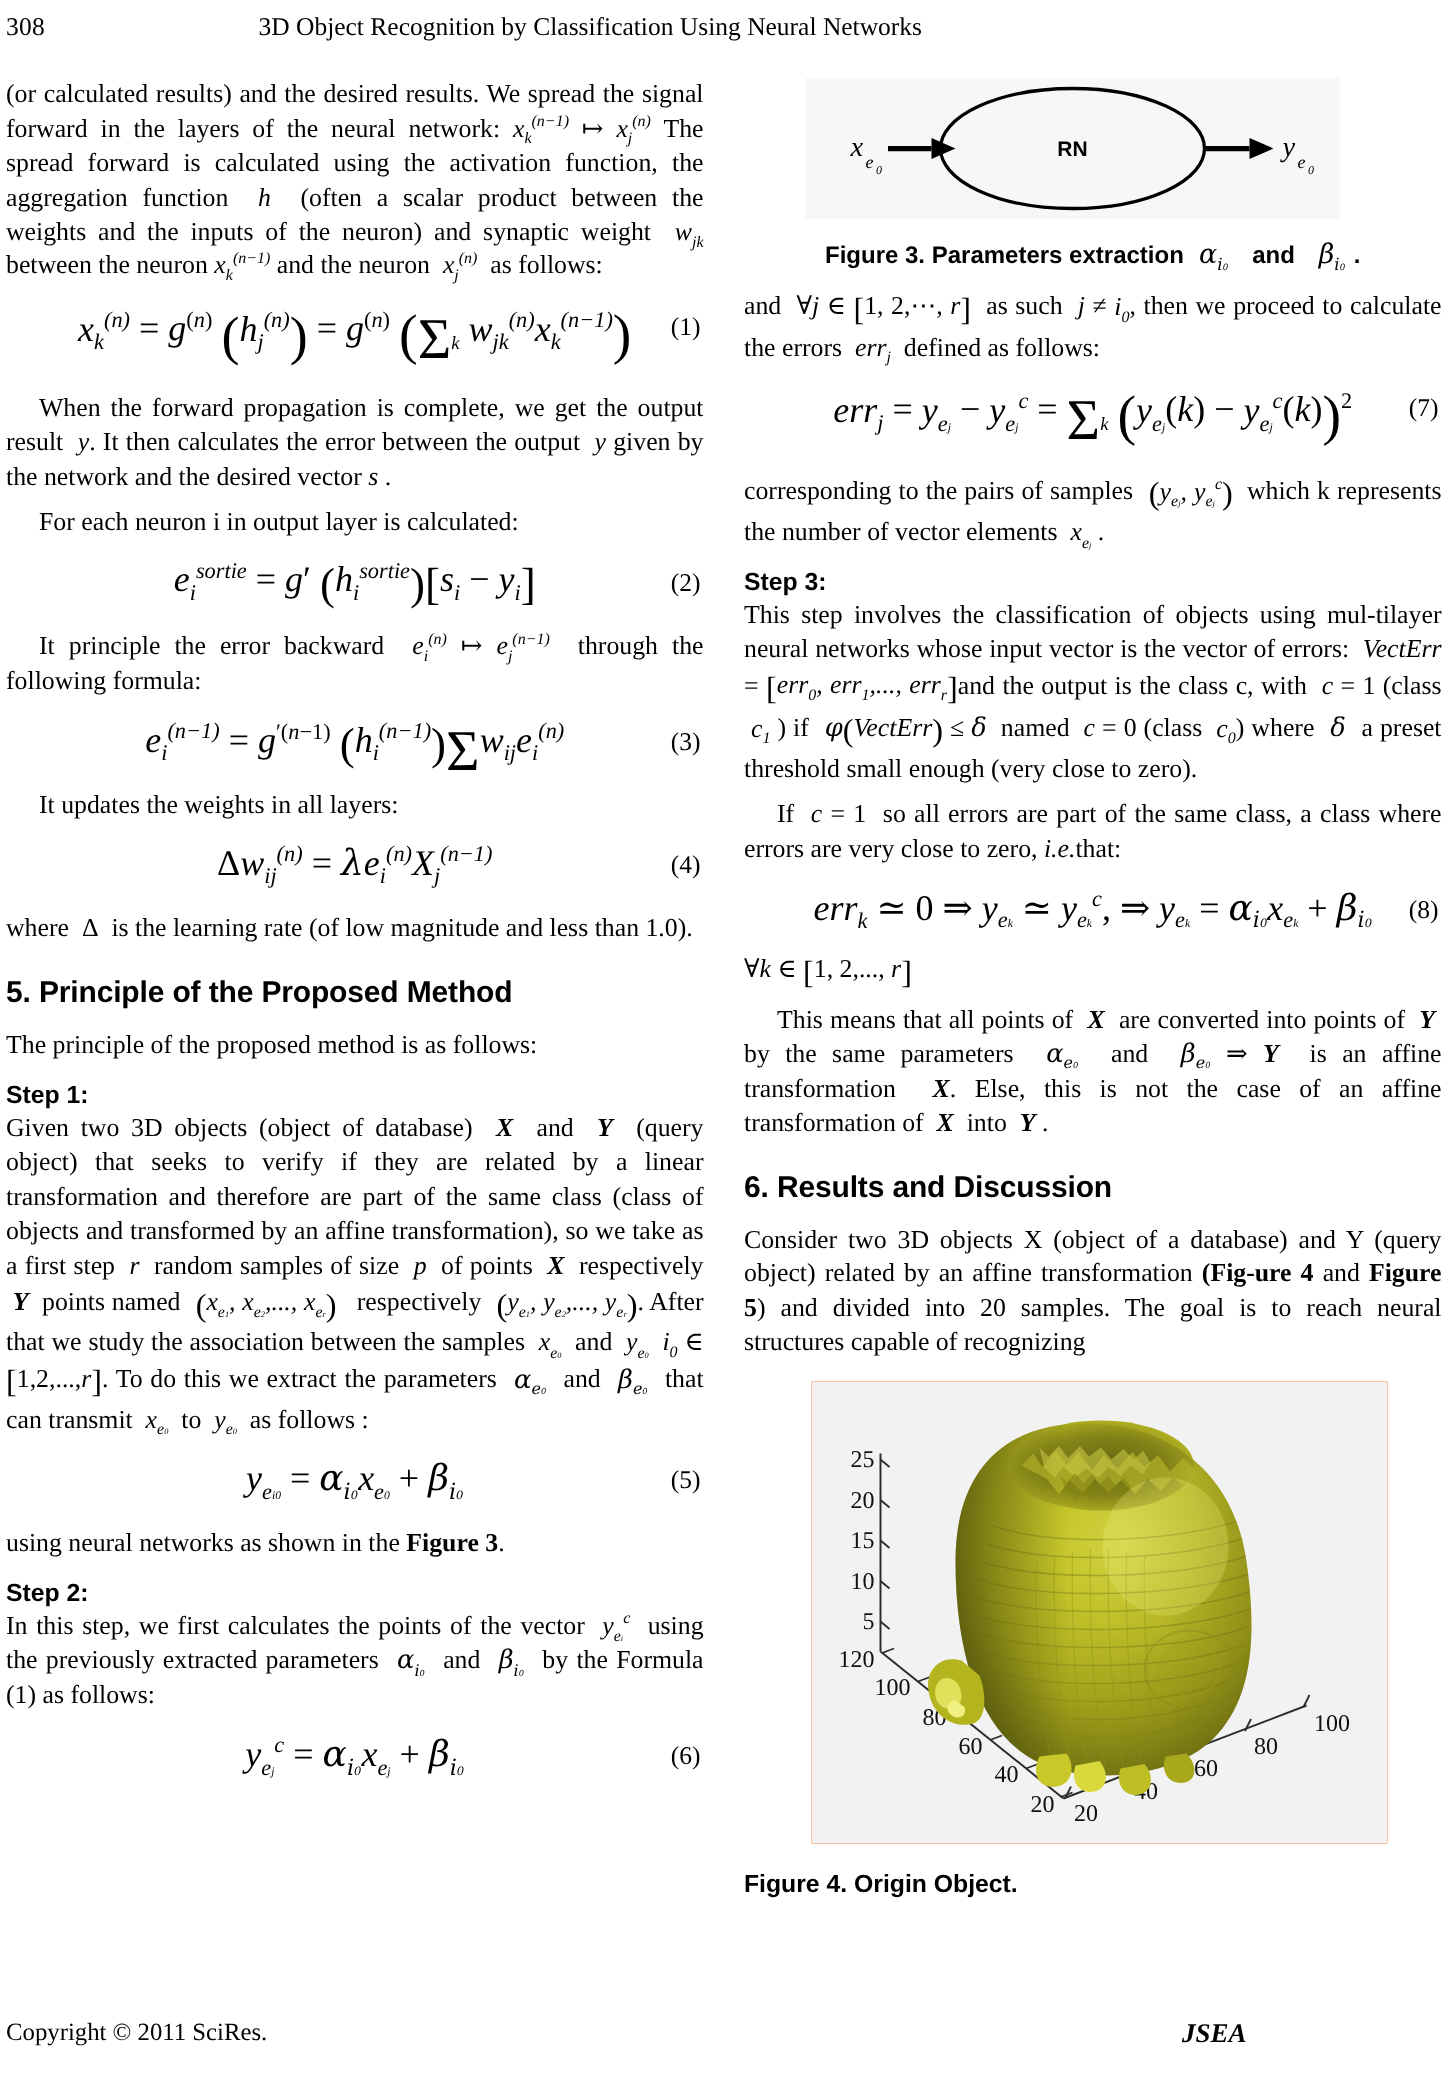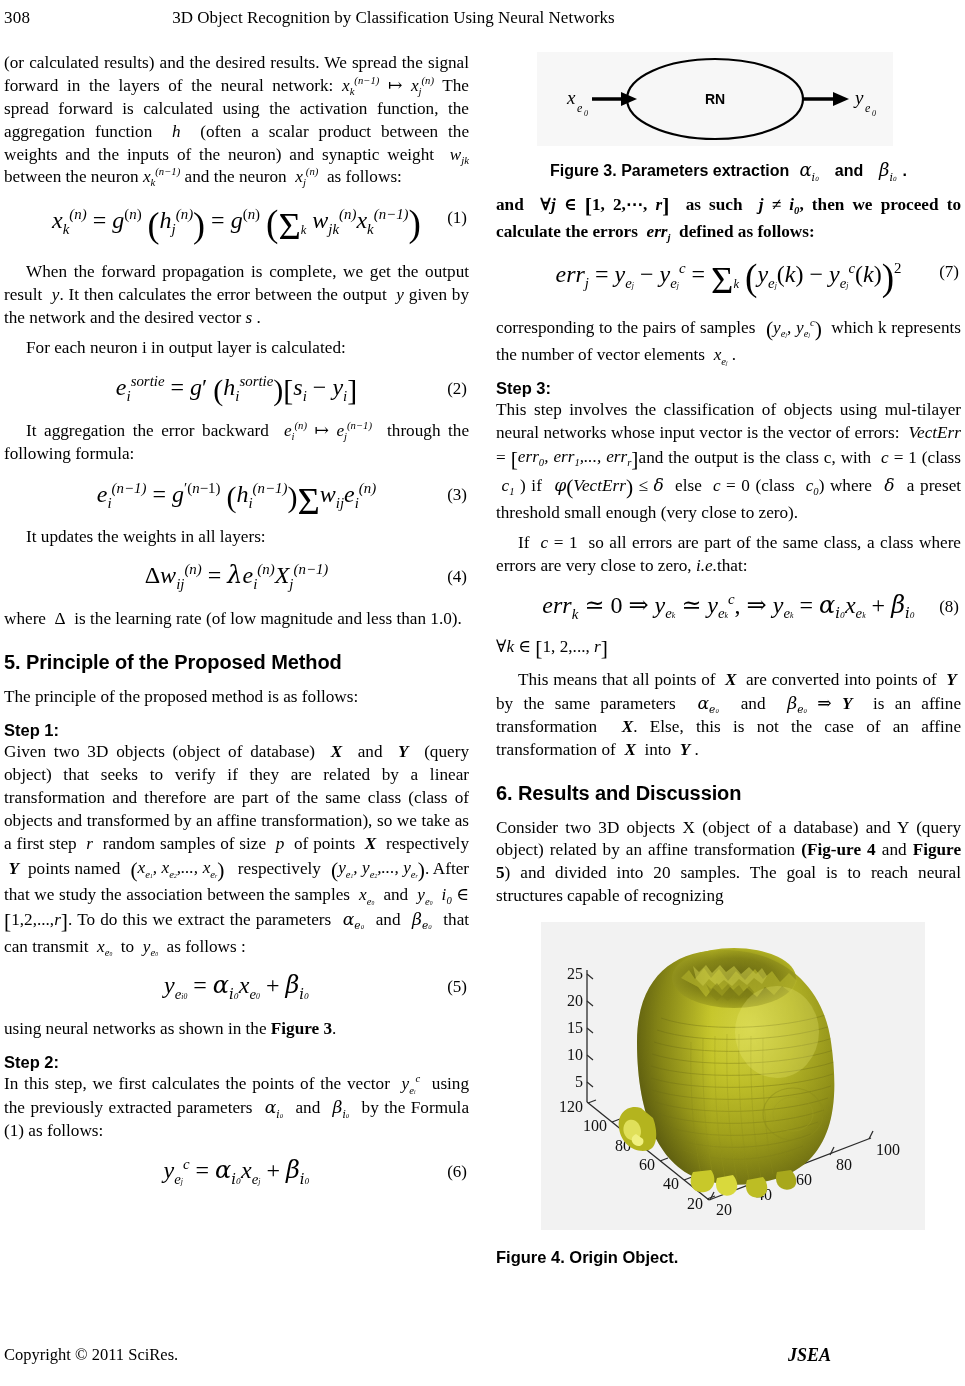--- a/index.html
+++ b/index.html
@@ -51,21 +51,21 @@
 
   p.body {
     margin: 0 0 0 0;
     font-size: 17.2px;
     line-height: 1.33;
     text-align: justify;
     text-justify: inter-word;
     hyphens: none;
   }
   p.indent { text-indent: 22px; }
-  p.gap { margin-top: 12px; font-weight: bold; }
+  p.gap { margin-top: 12px; }
   p.gap-sm { margin-top: 7px; }
 
   h2.sec {
     font-family: "Liberation Sans", "DejaVu Sans", sans-serif;
     font-weight: bold;
     font-size: 20px;
     margin: 20px 0 12px 0;
     letter-spacing: -0.1px;
   }
   .steph {
@@ -213,21 +213,21 @@
 
   <div class="eqrow">
     <div class="eqbody">
       <span class="mi">e<sub>i</sub><sup class="mi">sortie</sup></span> = <span class="mi">g</span>′
       <span class="parenS">(</span><span class="mi">h<sub>i</sub><sup class="mi">sortie</sup></span><span class="parenS">)</span><span class="parenS">[</span><span class="mi">s<sub>i</sub></span> − <span class="mi">y<sub>i</sub></span><span class="parenS">]</span>
     </div>
     <span class="eqnum">(2)</span>
   </div>
 
   <p class="body indent gap-sm">
-    <span>It aggregation the error backward</span>
+    <span>It principle the error backward</span>
     <span class="mi">&nbsp;e<sub>i</sub><sup>(n)</sup></span> ↦ <span class="mi">e<sub>j</sub><sup>(n−1)</sup></span>&nbsp;
     <span>through the following formula:</span>
   </p>
 
   <div class="eqrow">
     <div class="eqbody">
       <span class="mi">e<sub>i</sub><sup>(n−1)</sup></span> = <span class="mi">g</span><sup>′(<span class="mi">n</span>−1)</sup>
       <span class="parenS">(</span><span class="mi">h<sub>i</sub><sup>(n−1)</sup></span><span class="parenS">)</span><span class="sigma">Σ</span><span class="mi">w<sub>ij</sub>e<sub>i</sub><sup>(n)</sup></span>
     </div>
     <span class="eqnum">(3)</span>
@@ -376,21 +376,21 @@
     <span class="mi">&nbsp;x<sub>e<span class="sub2">j</span></sub></span> .
   </p>
 
   <div class="steph">Step 3:</div>
   <p class="body">
     <span>This step involves the classification of objects using mul-tilayer neural networks whose input vector is the vector of errors:</span>
     <span class="mi">&nbsp;VectErr</span> = <span class="parenS">[</span><span class="mi">err<sub>0</sub>, err<sub>1</sub>,..., err<sub>r</sub></span><span class="parenS">]</span><span>and the output is the class c, with</span>
     <span class="mi">&nbsp;c</span> = 1&nbsp;<span>(class</span>
     <span class="mi">&nbsp;c<sub>1</sub>&nbsp;</span><span>) if</span>
     <span class="greek">&nbsp;φ</span><span class="parenS">(</span><span class="mi">VectErr</span><span class="parenS">)</span> ≤ <span class="greek">δ</span>&nbsp;
-    <span>else</span>
+    <span>named</span>
     <span class="mi">&nbsp;c</span> = 0&nbsp;<span>(class</span>
     <span class="mi">&nbsp;c<sub>0</sub></span><span>) where</span>
     <span class="greek">&nbsp;δ&nbsp;</span>
     <span>a preset threshold small enough (very close to zero).</span>
   </p>
 
   <p class="body indent gap-sm">
     <span>If</span>
     <span class="mi">&nbsp;c</span> = 1&nbsp;
     <span>so all errors are part of the same class, a class where errors are very close to zero,</span>

